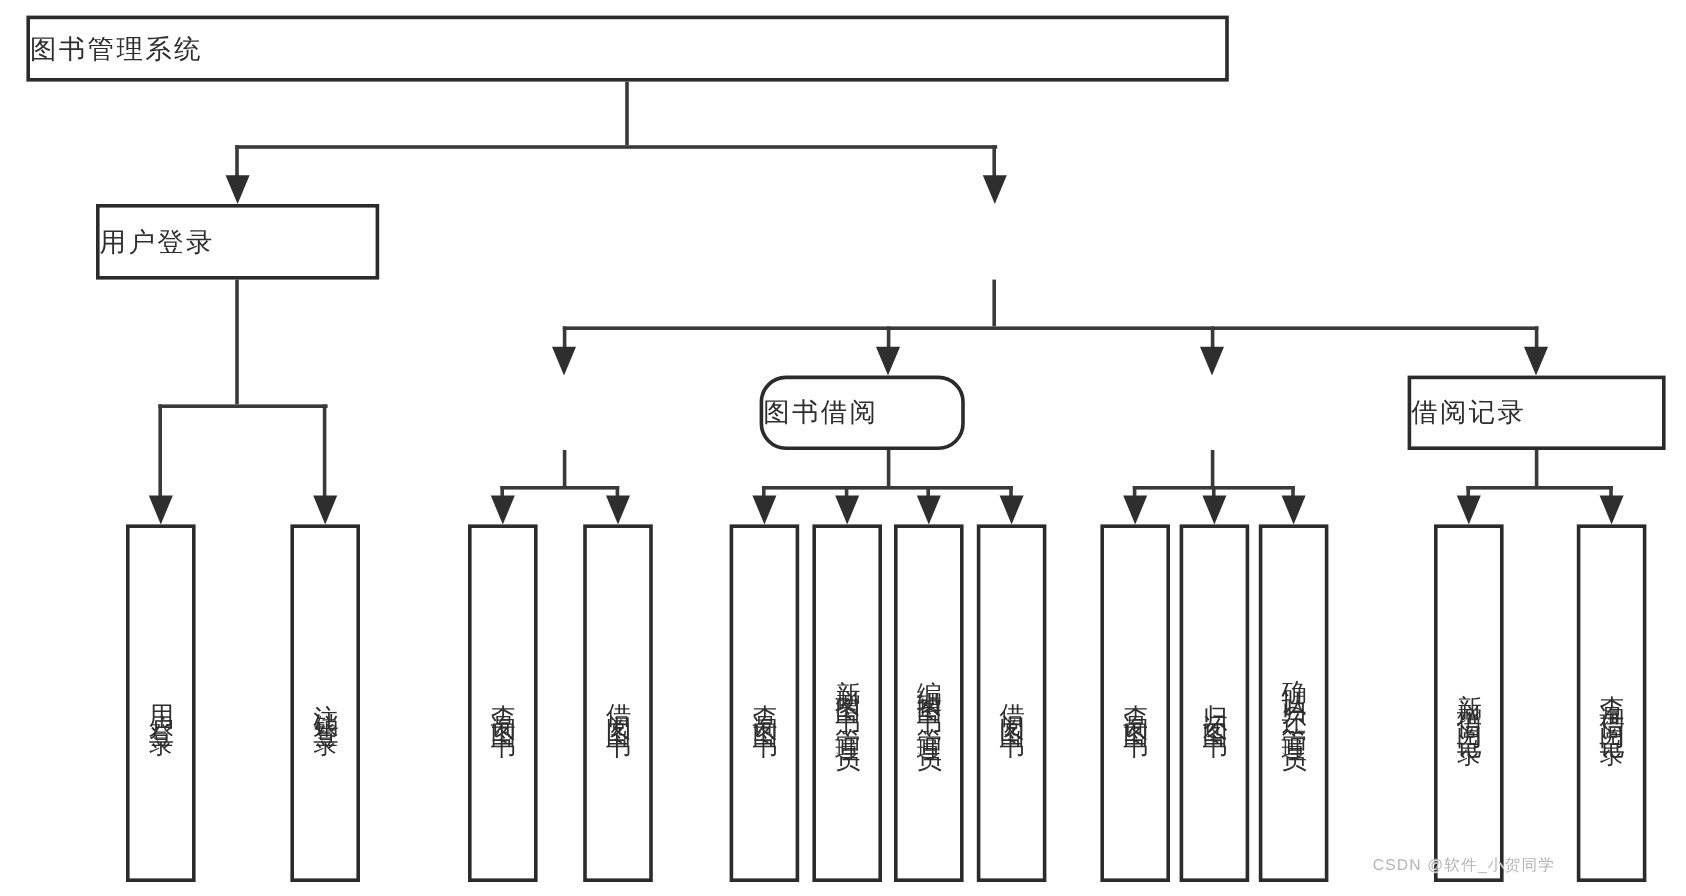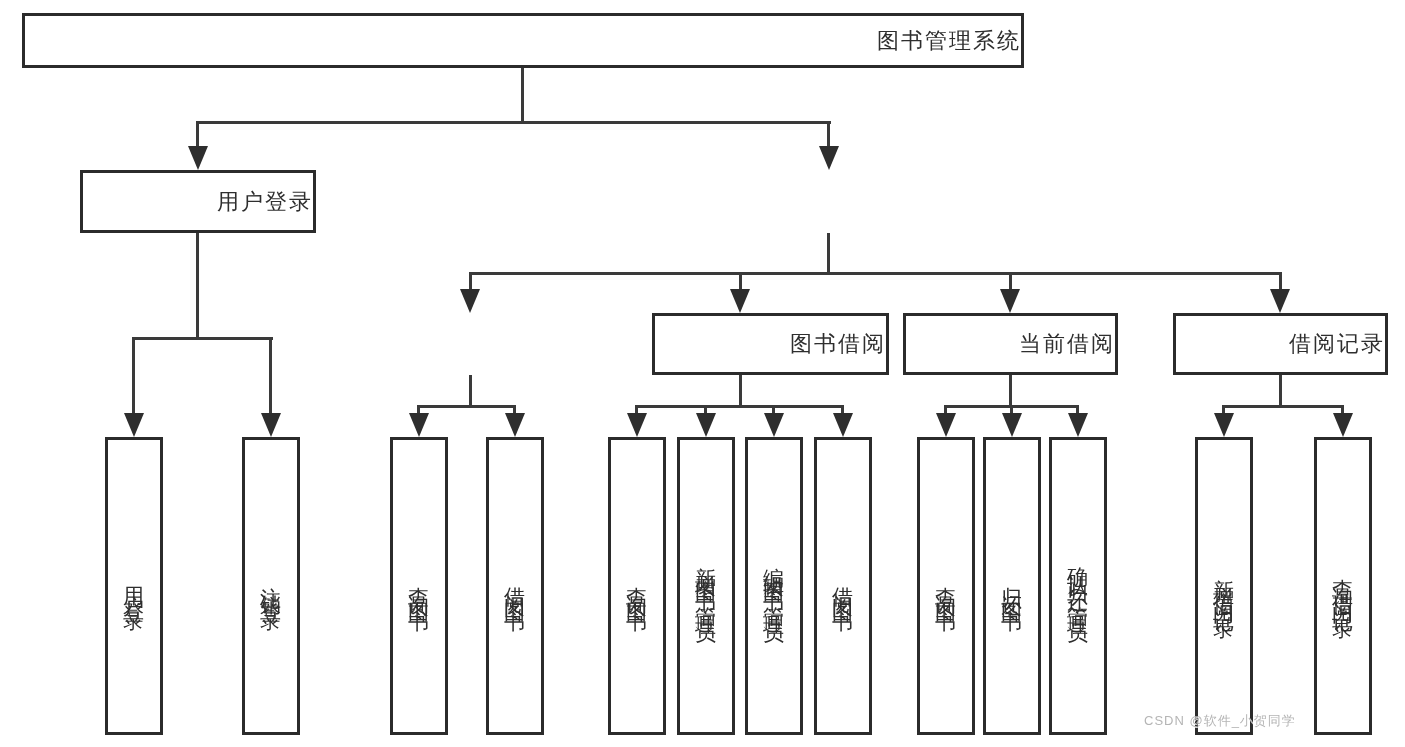--- a/index.html
+++ b/index.html
@@ -2,21 +2,21 @@
 <html><head>
 <meta charset="utf-8">
 <style>
   html,body{margin:0;padding:0;background:#ffffff;}
   body{font-family:"Liberation Sans","DejaVu Sans",sans-serif;}
   .canvas{position:relative;width:1405px;height:747px;background:#ffffff;overflow:hidden;}
 
   
   .box{
     position:absolute;box-sizing:border-box;background:#ffffff;
-    border:3px solid #2b2b2b;display:flex;align-items:center;justify-content:flex-end;
+    border:3px solid #2b2b2b;display:flex;align-items:center;justify-content:flex-start;
     font-size:22px;letter-spacing:2px;color:#2e2e2e;white-space:nowrap;
   }
   
   .vbox{
     position:absolute;box-sizing:border-box;background:#ffffff;
     border:3px solid #2b2b2b;display:flex;align-items:center;justify-content:center;
     font-size:21px;color:#2e2e2e;
     writing-mode:vertical-rl;text-orientation:mixed;letter-spacing:8px;line-height:1;
   }
   .hline{position:absolute;height:3px;background:#3a3a3a;}
@@ -29,21 +29,21 @@
   .watermark{
     position:absolute;left:1144px;top:712px;color:#b5b5b5;font-size:13px;
     letter-spacing:1px;text-shadow:1px 1px 0 rgba(255,255,255,0.85);white-space:nowrap;
   }
 
   
   .b-root{left:22px;top:13px;width:1002px;height:55px;}
   .b-login{left:80px;top:170px;width:236px;height:63px;}
   .b-mgmt{left:711px;top:170px;width:236px;height:63px;}
   .b-newbook{left:363px;top:313px;width:215px;height:62px;}
-  .b-borrow{left:652px;top:313px;width:237px;height:62px;}
+  .b-borrow{left:633px;top:313px;width:171px;height:62px;border-radius:22px;}
   .b-current{left:903px;top:313px;width:215px;height:62px;}
   .b-record{left:1173px;top:313px;width:215px;height:62px;}
 
   .leaf{top:437px;width:58px;height:298px;}
   .lf-a1{left:105px;} .lf-a2{left:242px;}
   .lf-b1{left:390px;} .lf-b2{left:486px;}
   .lf-c1{left:608px;} .lf-c2{left:677px;} .lf-c3{left:745px;} .lf-c4{left:814px;}
   .lf-d1{left:917px;} .lf-d2{left:983px;} .lf-d3{left:1049px;}
   .lf-e1{left:1195px;} .lf-e2{left:1314px;}
 </style>
@@ -80,23 +80,20 @@
   <div class="vline" style="left:739px;top:272px;height:19px;"></div>
   <div class="vline" style="left:1009px;top:272px;height:19px;"></div>
   <div class="vline" style="left:1279px;top:272px;height:19px;"></div>
   <div class="arrow" style="left:460px;top:289px;"></div>
   <div class="arrow" style="left:730px;top:289px;"></div>
   <div class="arrow" style="left:1000px;top:289px;"></div>
   <div class="arrow" style="left:1270px;top:289px;"></div>
 
   <div class="box b-borrow">
     <span>图书借阅</span>
-  </div>
-  <div class="box b-current">
-    <span>当前借阅</span>
   </div>
   <div class="box b-record">
     <span>借阅记录</span>
   </div>
 
   <div class="vline" style="left:469px;top:375px;height:30px;"></div>
   <div class="hline" style="left:417px;top:405px;width:99px;"></div>
   <div class="vline" style="left:417px;top:405px;height:10px;"></div>
   <div class="vline" style="left:513px;top:405px;height:10px;"></div>
   <div class="arrow" style="left:409px;top:413px;"></div>

